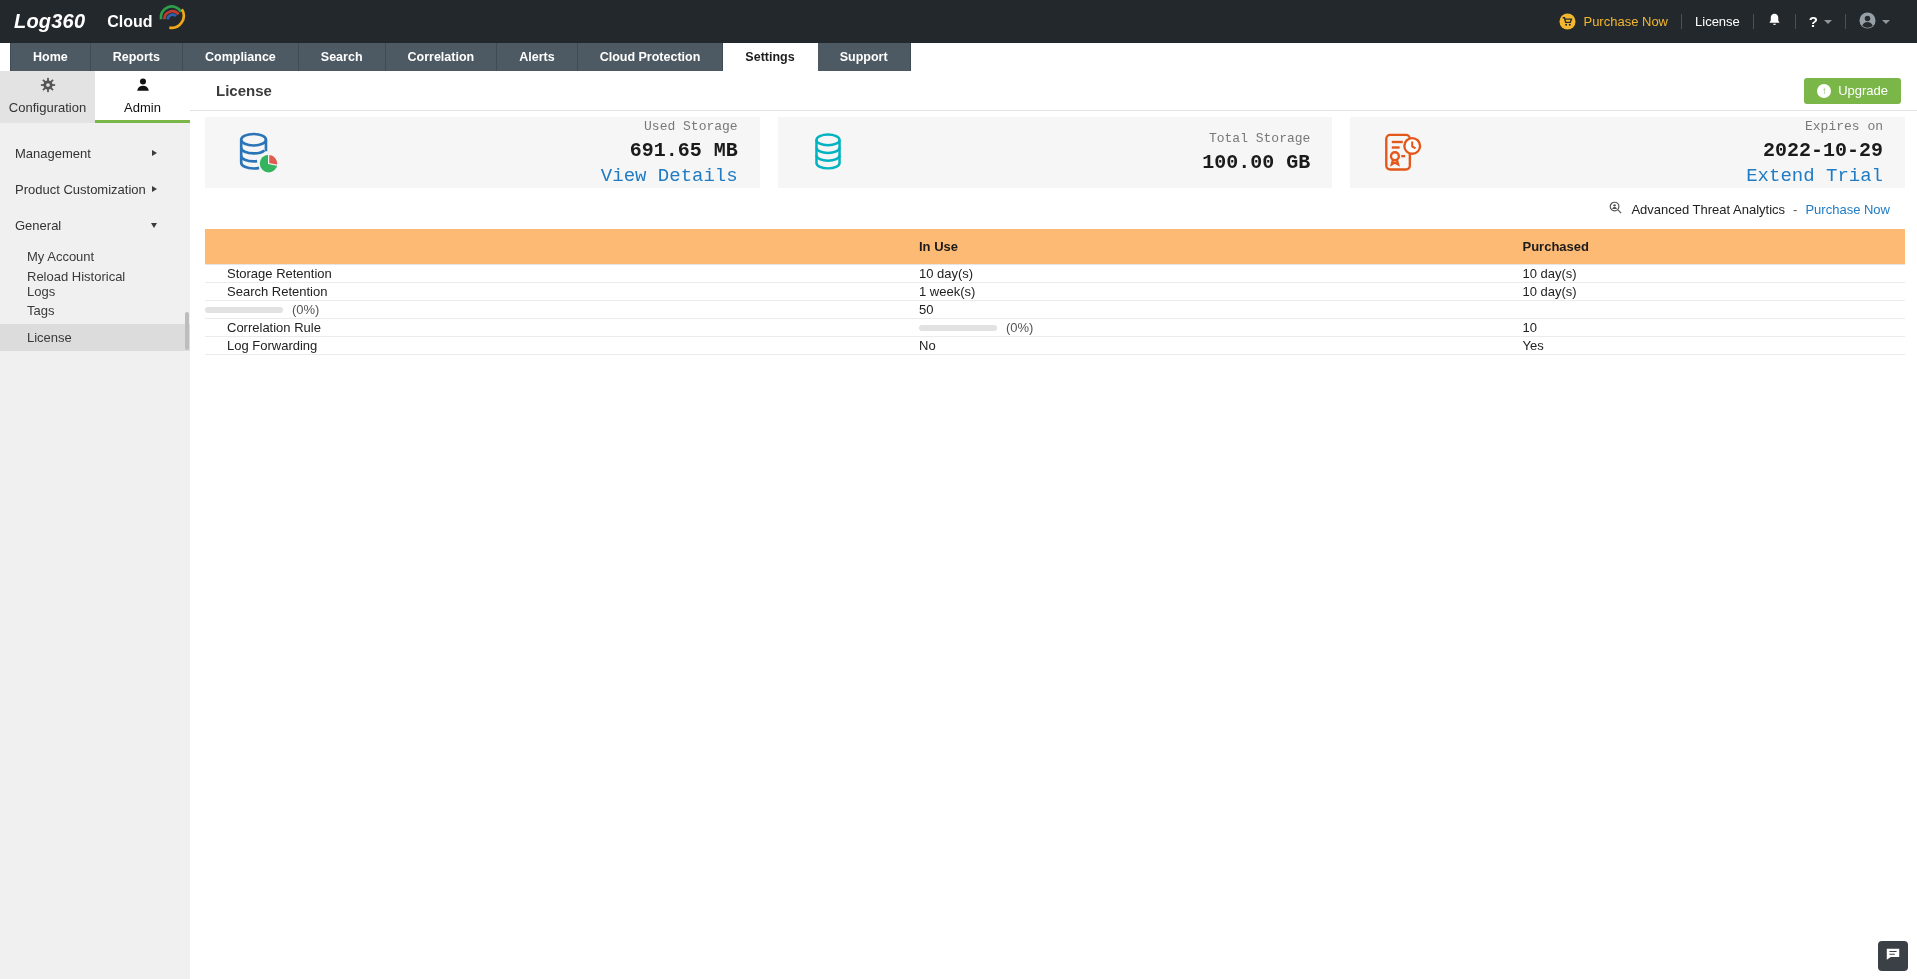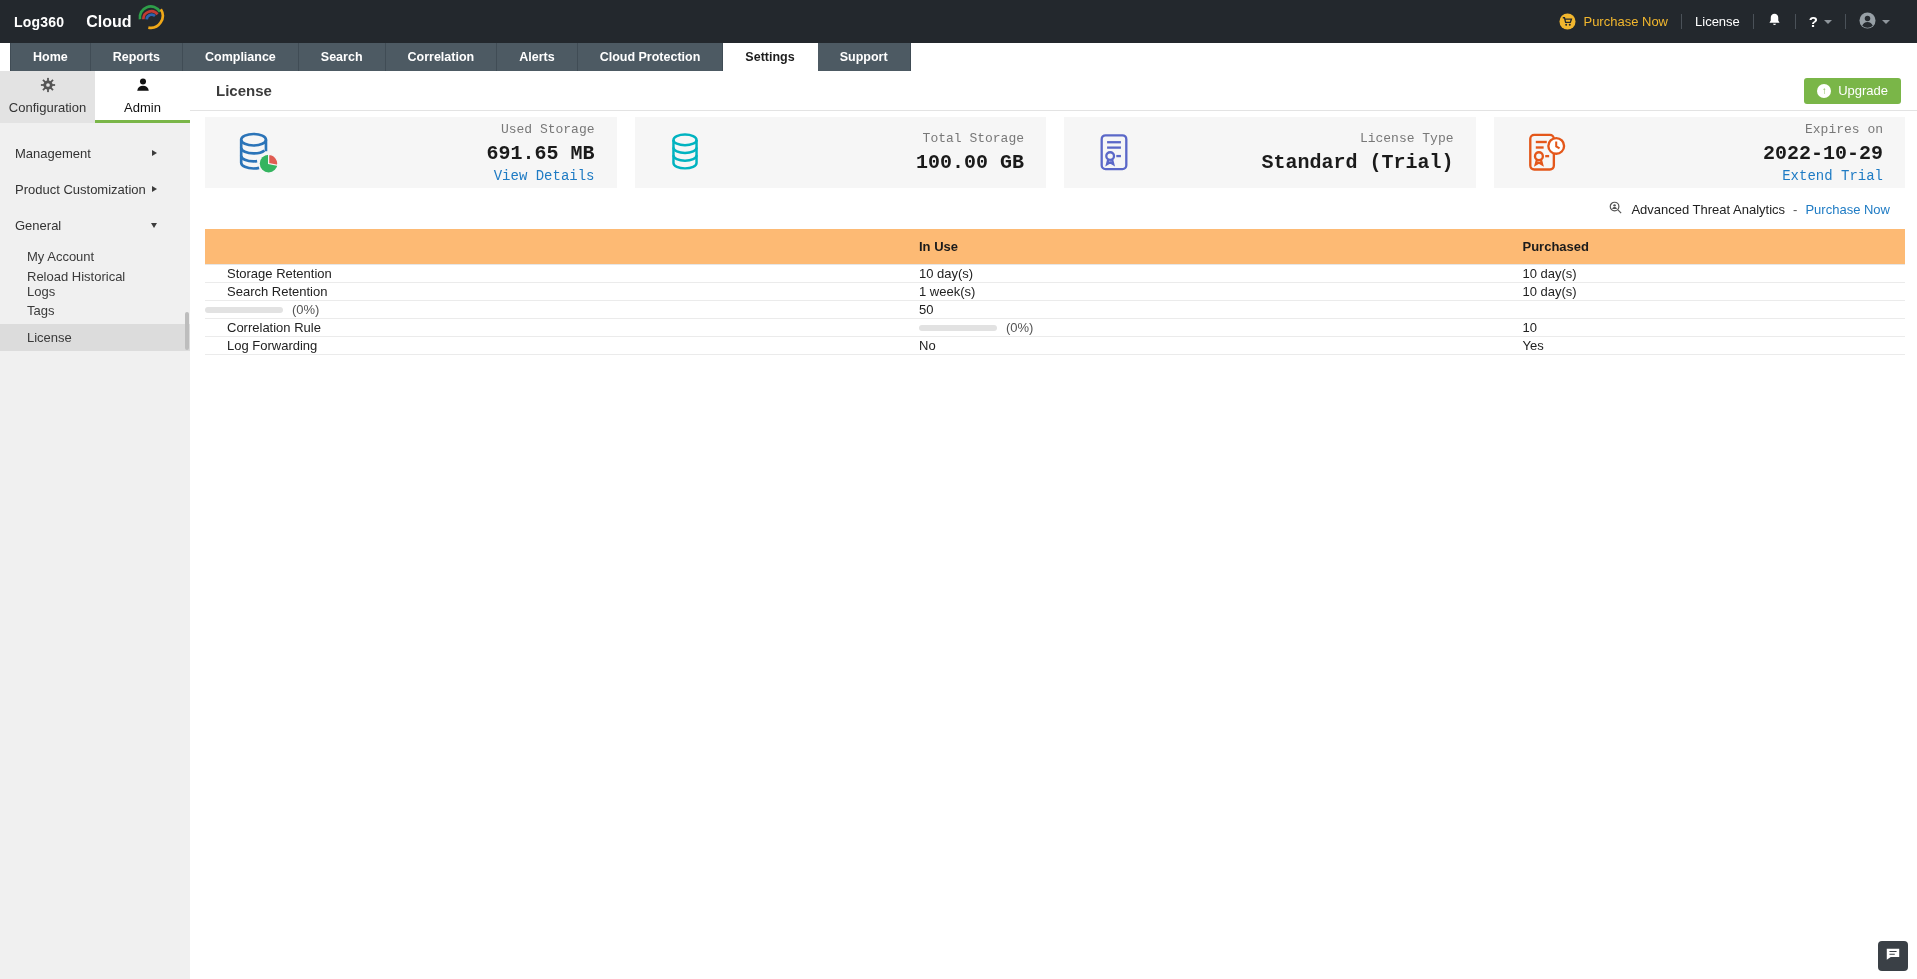--- a/index.html
+++ b/index.html
@@ -4,21 +4,21 @@
 <style>
   * { box-sizing: border-box; }
   html,body { margin:0; padding:0; background:#fff; }
   body { font-family:"Liberation Sans", sans-serif; }
   #app { position:relative; width:1917px; height:979px; background:#fff; overflow:hidden; }
 
   
   .topbar { position:absolute; top:0; left:0; right:0; height:43px; background:#23282d;
             display:flex; align-items:center; justify-content:space-between; padding:0 14px 0 14px; }
   .brand { display:flex; align-items:center; color:#fff; }
-  .brand-bold { font-size:14px; font-weight:bold; letter-spacing:.2px; }
+  .brand-bold { font-size:20px; font-weight:bold; letter-spacing:.2px;font-style:italic; }
   .brand-light { font-size:16px; font-weight:bold; margin-left:22px; }
   .swoosh { margin-left:3px; margin-top:-8px; }
   .topbar-right { display:flex; align-items:center; }
   .tb-item { display:flex; align-items:center; padding:0 13px; color:#fff; font-size:13px; white-space:nowrap; }
   .tb-sep { width:1px; height:15px; background:#4a5158; }
   .purchase-now { color:#f2b72e; }
   .purchase-now .ic { margin-right:7px; display:flex; }
   .caret { width:0; height:0; border-left:4px solid transparent; border-right:4px solid transparent;
            border-top:4px solid #8f969c; margin-left:6px; }
   .help-q { font-size:15px; font-weight:bold; }
@@ -57,21 +57,21 @@
   .up-ic { width:14px; height:14px; border-radius:50%; background:#fff; color:#7ab648; font-size:10px;
            font-weight:bold; display:flex; align-items:center; justify-content:center; line-height:1; }
 
   
   .cards { display:flex; gap:18px; margin:6px 12px 0 15px;font-family:Liberation Mono, monospace; }
   .card { flex:1; height:71px; background:#f6f6f6; display:flex; align-items:center; }
   .card-icon { margin-left:30px; display:flex; }
   .card-text { margin-left:auto; text-align:right; padding-right:22px; display:flex; flex-direction:column; justify-content:center; }
   .card-label { font-size:13px; color:#787878; }
   .card-value { font-size:20px; font-weight:bold; color:#1b1b1b; margin-top:5px; white-space:nowrap; }
-  .card-link { font-size:14px; color:#1e7bc4; margin-top:3px; cursor:pointer; }
+  .card-link { font-size:19px; color:#1e7bc4; margin-top:3px; cursor:pointer; }
 
   
   .ata-row { display:flex; align-items:center; justify-content:flex-end; gap:8px;
              padding:12px 27px 10px 0; font-size:13px; color:#222; }
   .ata-dash { color:#555; }
   .ata-link { color:#1e7bc4; cursor:pointer; }
 
   
   .ltable { margin:1px 12px 0 15px; }
   .lt-row { display:grid; grid-template-columns:42% 35.5% 22.5%; align-items:center;
@@ -259,38 +259,20 @@
               <path d="M11 32c0 3.9 6.7 7 15 7s15-3.1 15-7"></path>
             </g>
           </svg>
         </span>
         <div class="card-text">
           <span class="card-label">Total Storage</span>
           <span class="card-value">100.00 GB</span>
         </div>
       </div>
 
-      <div class="card">
-        <span class="card-icon">
-          <svg width="40" height="46" viewBox="0 0 52 56">
-            <g fill="none" stroke="#5b68c8" stroke-width="3">
-              <rect x="10" y="5" width="32" height="44" rx="5"></rect>
-              <path d="M17 14h18"></path>
-              <path d="M17 21h18"></path>
-              <path d="M29 32h6"></path>
-              <circle cx="21" cy="32" r="5"></circle>
-              <path d="M18.5 36.5l-1.5 6 4-2.4 4 2.4-1.5-6"></path>
-            </g>
-          </svg>
-        </span>
-        <div class="card-text">
-          <span class="card-label">License Type</span>
-          <span class="card-value">Standard (Trial)</span>
-        </div>
-      </div>
 
       <div class="card">
         <span class="card-icon">
           <svg width="44" height="46" viewBox="0 0 56 56">
             <g fill="none" stroke="#e4571a" stroke-width="3">
               <rect x="8" y="5" width="30" height="44" rx="5"></rect>
               <path d="M15 14h14"></path>
               <path d="M15 21h10"></path>
               <path d="M27 32h5"></path>
               <circle cx="19" cy="32" r="5"></circle>

